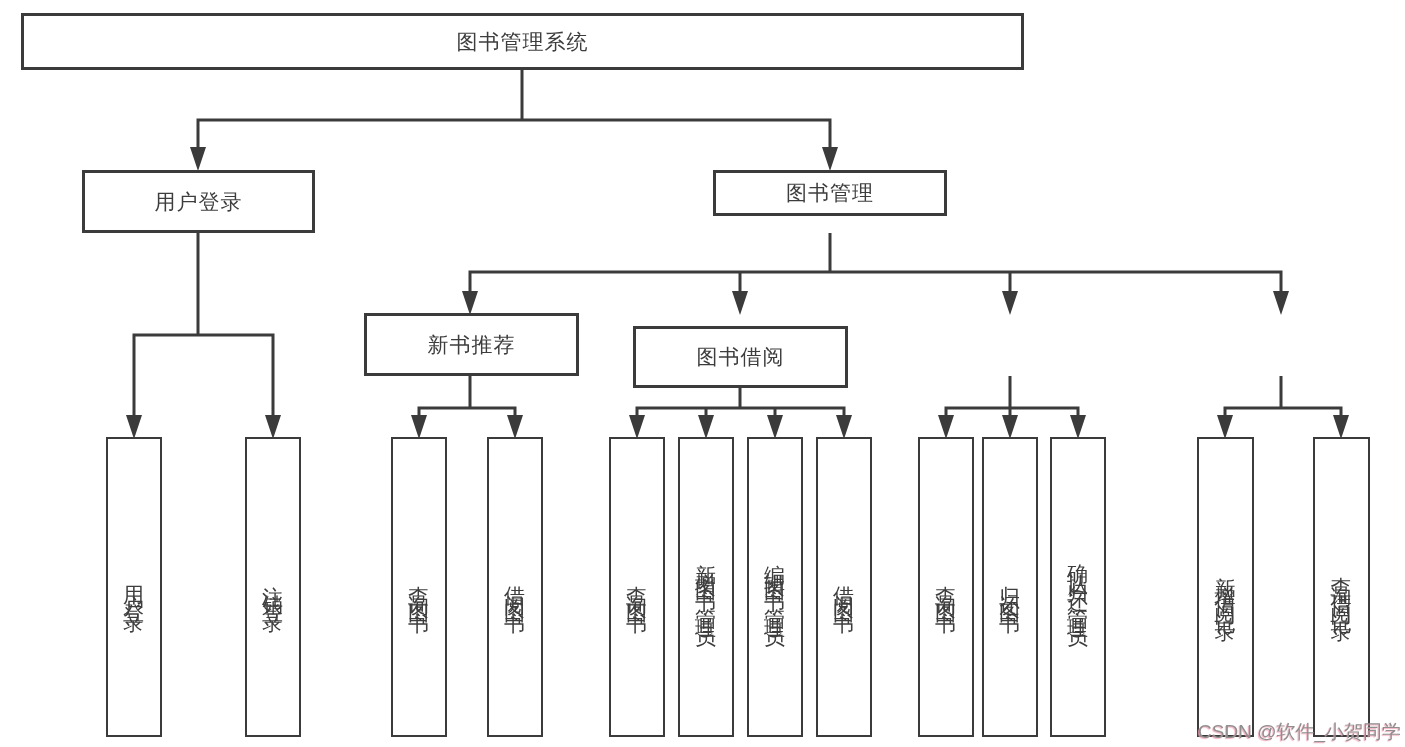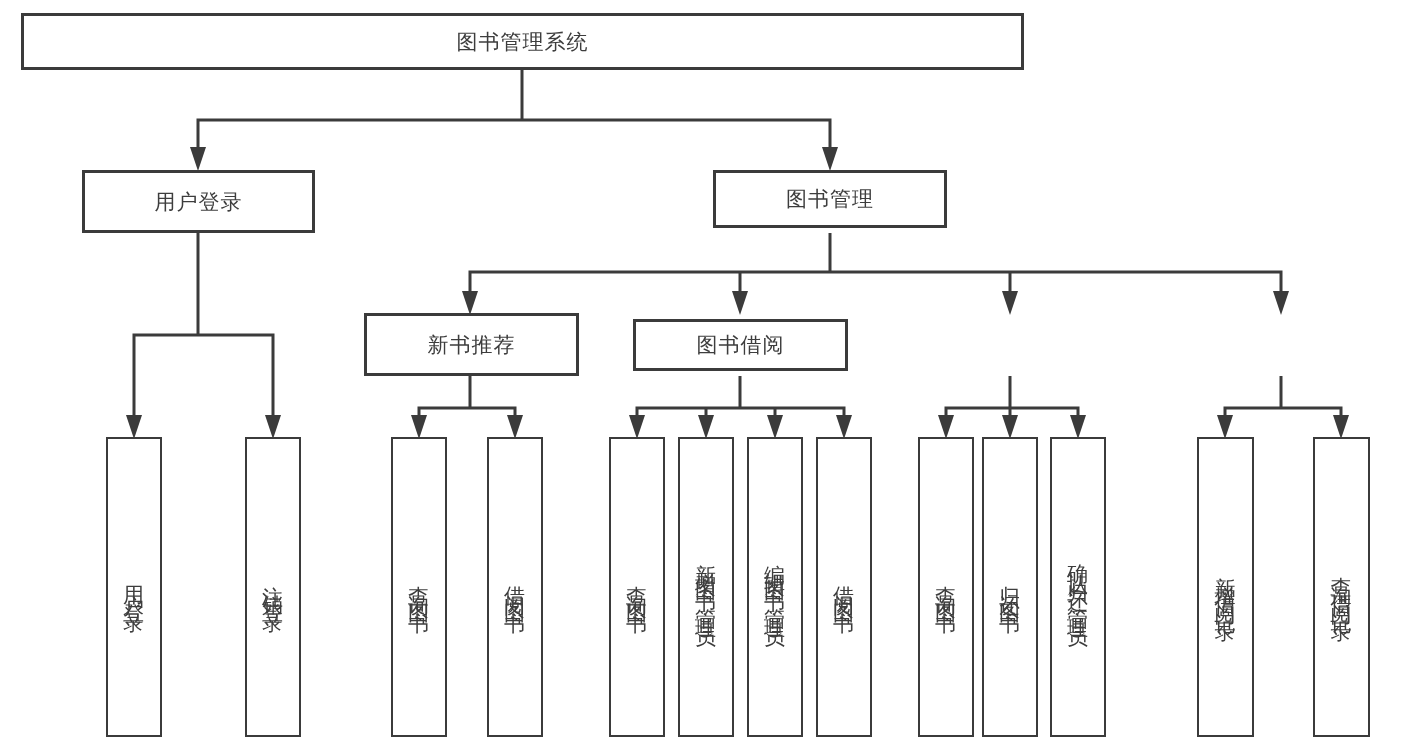--- a/index.html
+++ b/index.html
@@ -104,28 +104,28 @@
     <polygon points="1333,415 1349,415 1341,439"></polygon>
   </svg>
 
   <div class="node h" style="left:21px;top:13px;width:1003px;height:57px">
     <span>图书管理系统</span>
   </div>
 
   <div class="node h" style="left:82px;top:170px;width:233px;height:63px">
     <span>用户登录</span>
   </div>
-  <div class="node h" style="left:713px;top:170px;width:234px;height:58px">
+  <div class="node h" style="left:713px;top:170px;width:234px;height:46px">
     <span>图书管理</span>
   </div>
 
   <div class="node h" style="left:364px;top:313px;width:215px;height:63px">
     <span>新书推荐</span>
   </div>
-  <div class="node h" style="left:633px;top:319px;width:215px;height:52px">
+  <div class="node h" style="left:633px;top:326px;width:215px;height:62px">
     <span>图书借阅</span>
   </div>
 
   <div class="node v" style="left:106px;top:437px;width:56px;height:300px">
     <span>用户登录</span>
   </div>
   <div class="node v" style="left:245px;top:437px;width:56px;height:300px">
     <span>注销登录</span>
   </div>
 
@@ -159,13 +159,14 @@
     <span>确认归还（管理员）</span>
   </div>
 
   <div class="node v" style="left:1197px;top:437px;width:57px;height:300px">
     <span>新增借阅记录</span>
   </div>
   <div class="node v" style="left:1313px;top:437px;width:57px;height:300px">
     <span>查询借阅记录</span>
   </div>
 
+  <div class="watermark">CSDN @软件_小贺同学</div>
 </div>
 
 </body></html>

